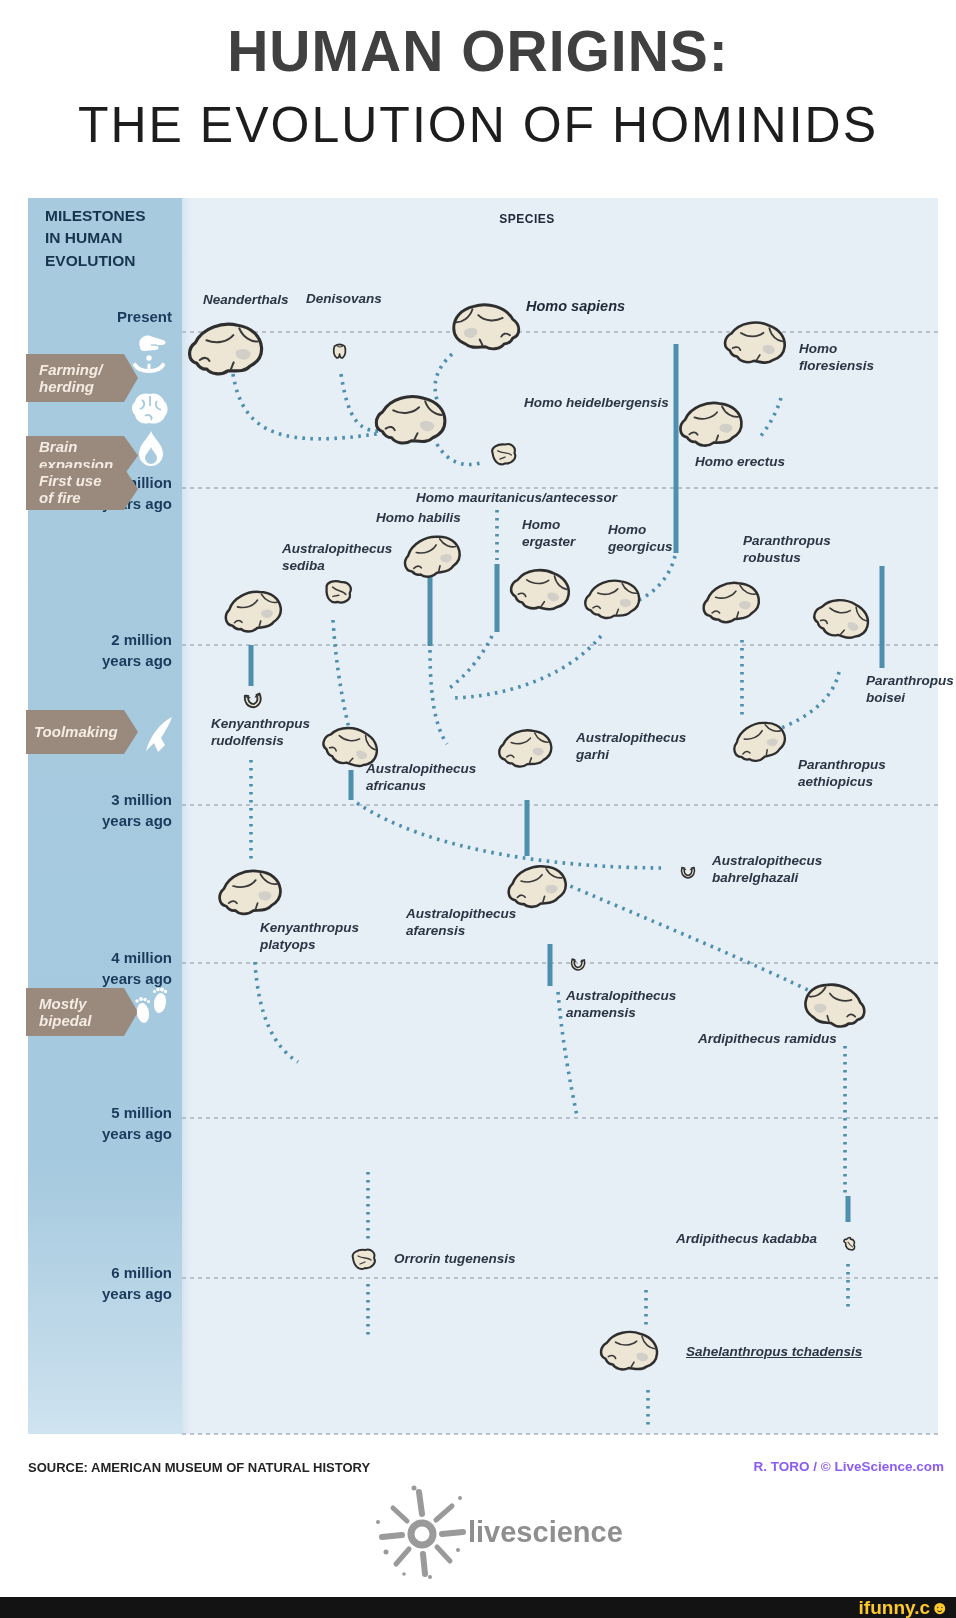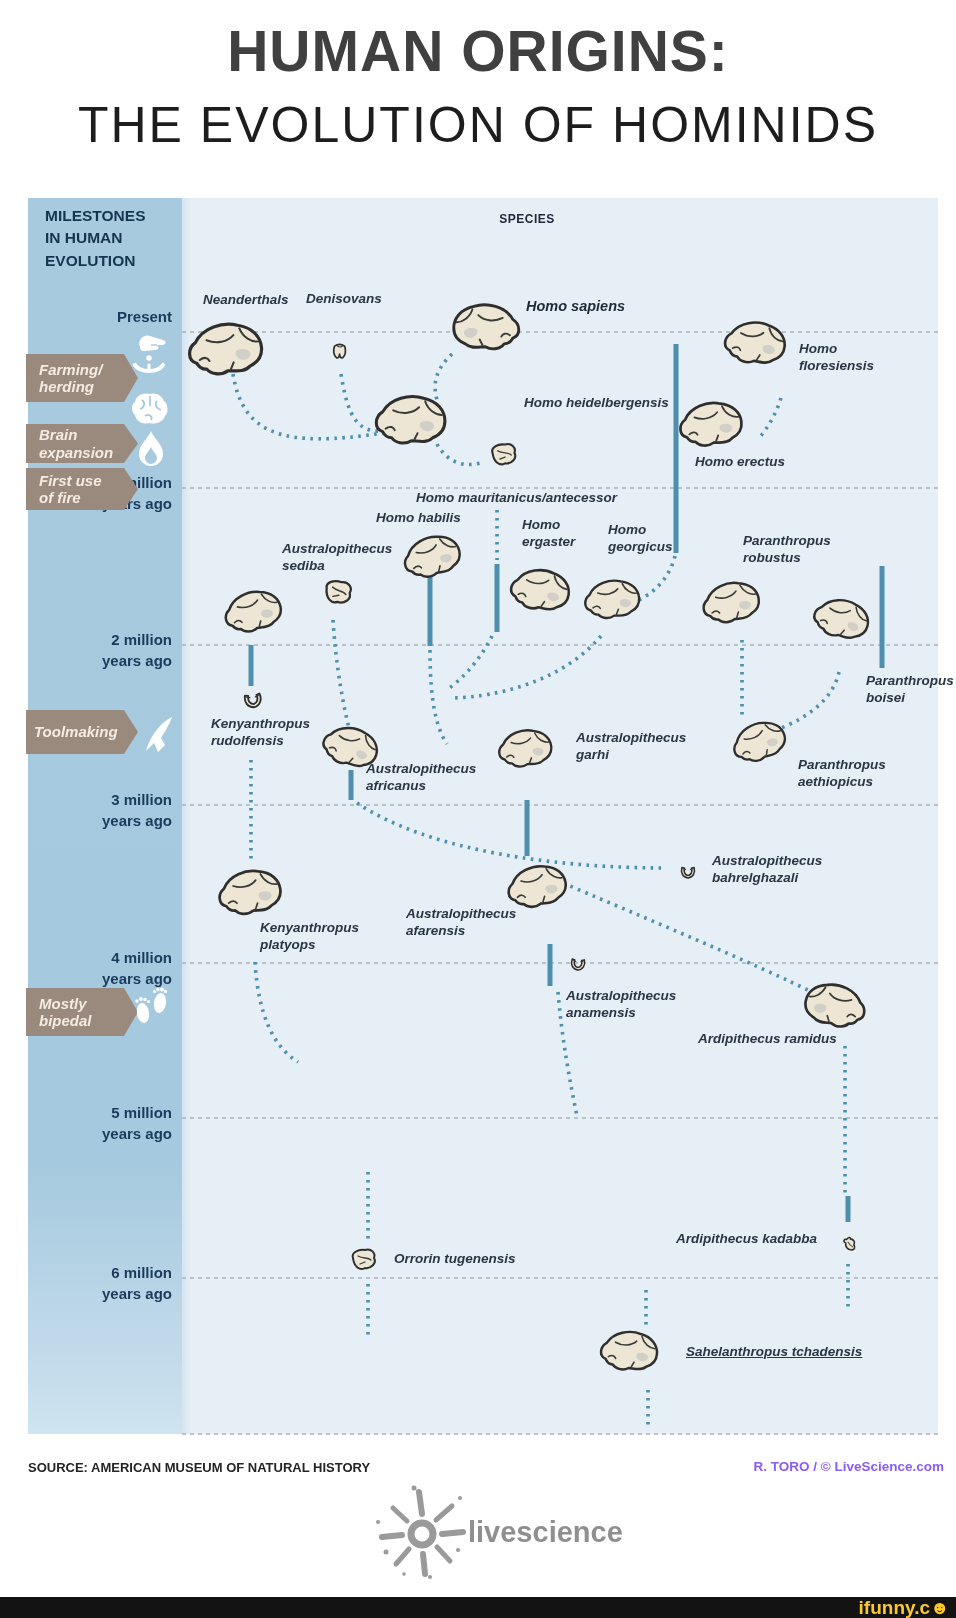--- a/index.html
+++ b/index.html
@@ -334,21 +334,21 @@
 years ago</div>
     <div class="badge" style="top: 330px; height: 48px; margin-top: 24px;">Farming/
 herding</div>
     <div class="ms-icon" style="left: 129px; top: 331px;"><svg width="40" height="54" viewBox="0 0 40 54">
         <path d="M11,16 C8,9 15,3 21,5 L34,9 C38,10 37,14 33,14 L27,14 C31,16 30,19 26,19 L15,20 C12,20 11,18 11,16 Z" fill="#fff"></path>
         <line x1="22" y1="14" x2="28" y2="14" stroke="#a7cade" stroke-width="1.4"></line>
         <circle cx="20" cy="27" r="2.7" fill="#fff"></circle>
         <path d="M6,34 C11,42 29,42 34,34" stroke="#fff" stroke-width="4.2" fill="none" stroke-linecap="round"></path>
         <path d="M20,39 L20,34" stroke="#fff" stroke-width="3" stroke-linecap="round"></path>
       </svg></div>
-    <div class="badge" style="top: 424px; height: 39px;">Brain
+    <div class="badge" style="top: 436px; height: 39px;">Brain
 expansion</div>
     <div class="ms-icon" style="left: 130px; top: 391px;"><svg width="40" height="36" viewBox="0 0 40 36">
         <path d="M20,3 C12,1 6,5 5,11 C1,13 1,21 5,24 C6,30 12,34 19,32 C26,34 33,31 35,25 C39,21 38,13 34,10 C32,5 26,1 20,3 Z" fill="#fff"></path>
         <path d="M12,9 C16,12 14,17 10,18" stroke="#a7cade" stroke-width="1.8" fill="none"></path>
         <path d="M20,5 L20,15" stroke="#a7cade" stroke-width="1.8" fill="none"></path>
         <path d="M27,10 C24,14 27,18 31,19" stroke="#a7cade" stroke-width="1.8" fill="none"></path>
         <path d="M15,25 C19,22 23,26 21,29" stroke="#a7cade" stroke-width="1.8" fill="none"></path>
       </svg></div>
     <div class="badge" style="top: 468px; height: 42px;">First use
 of fire</div>

